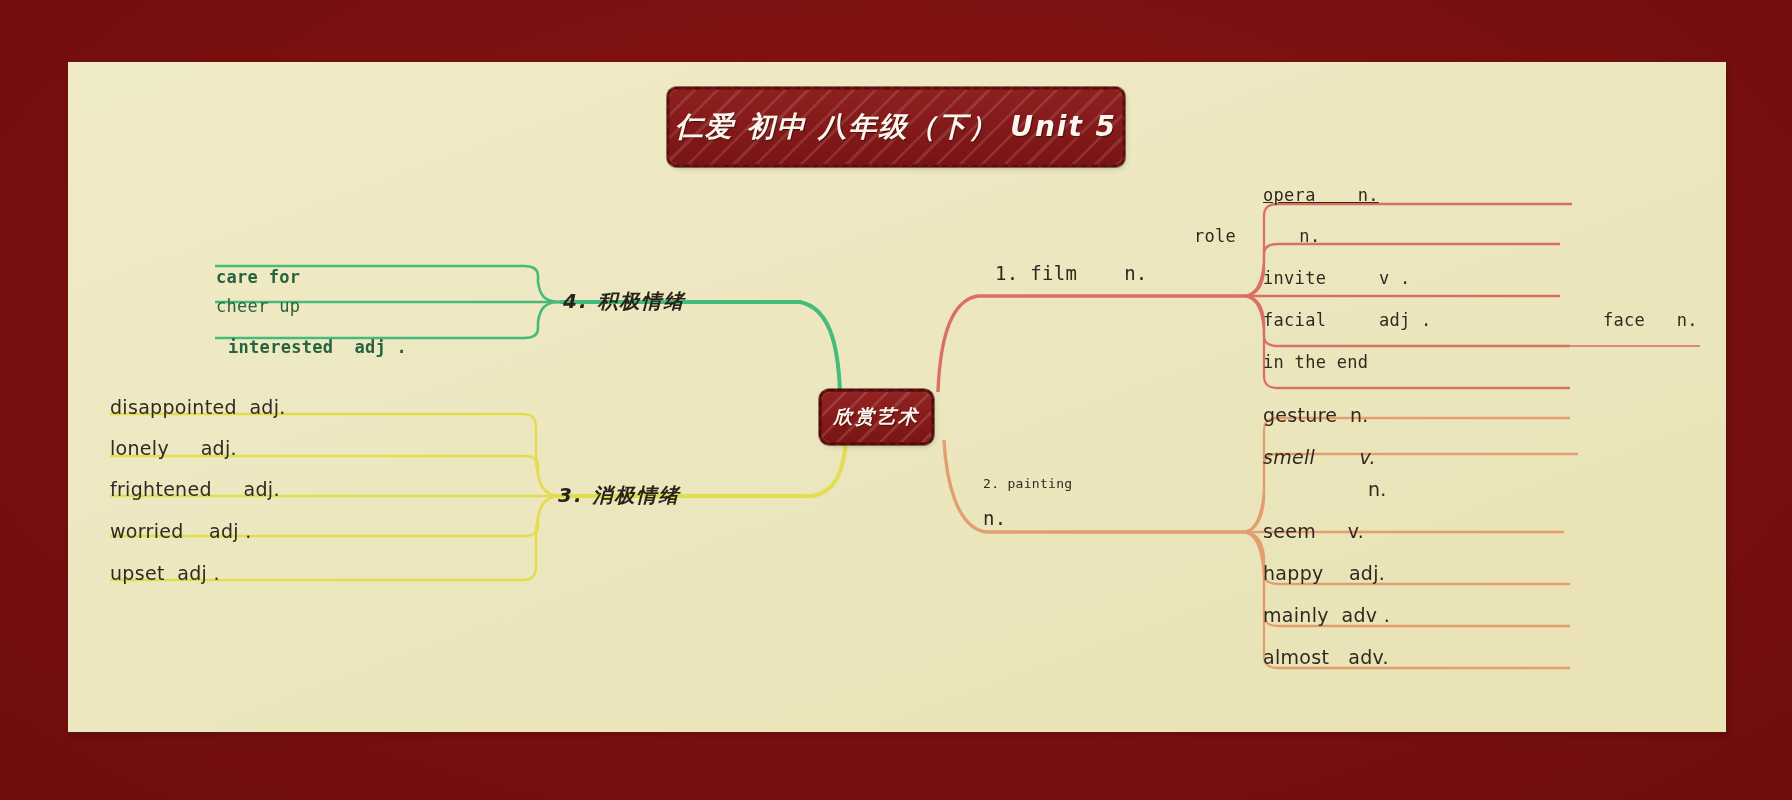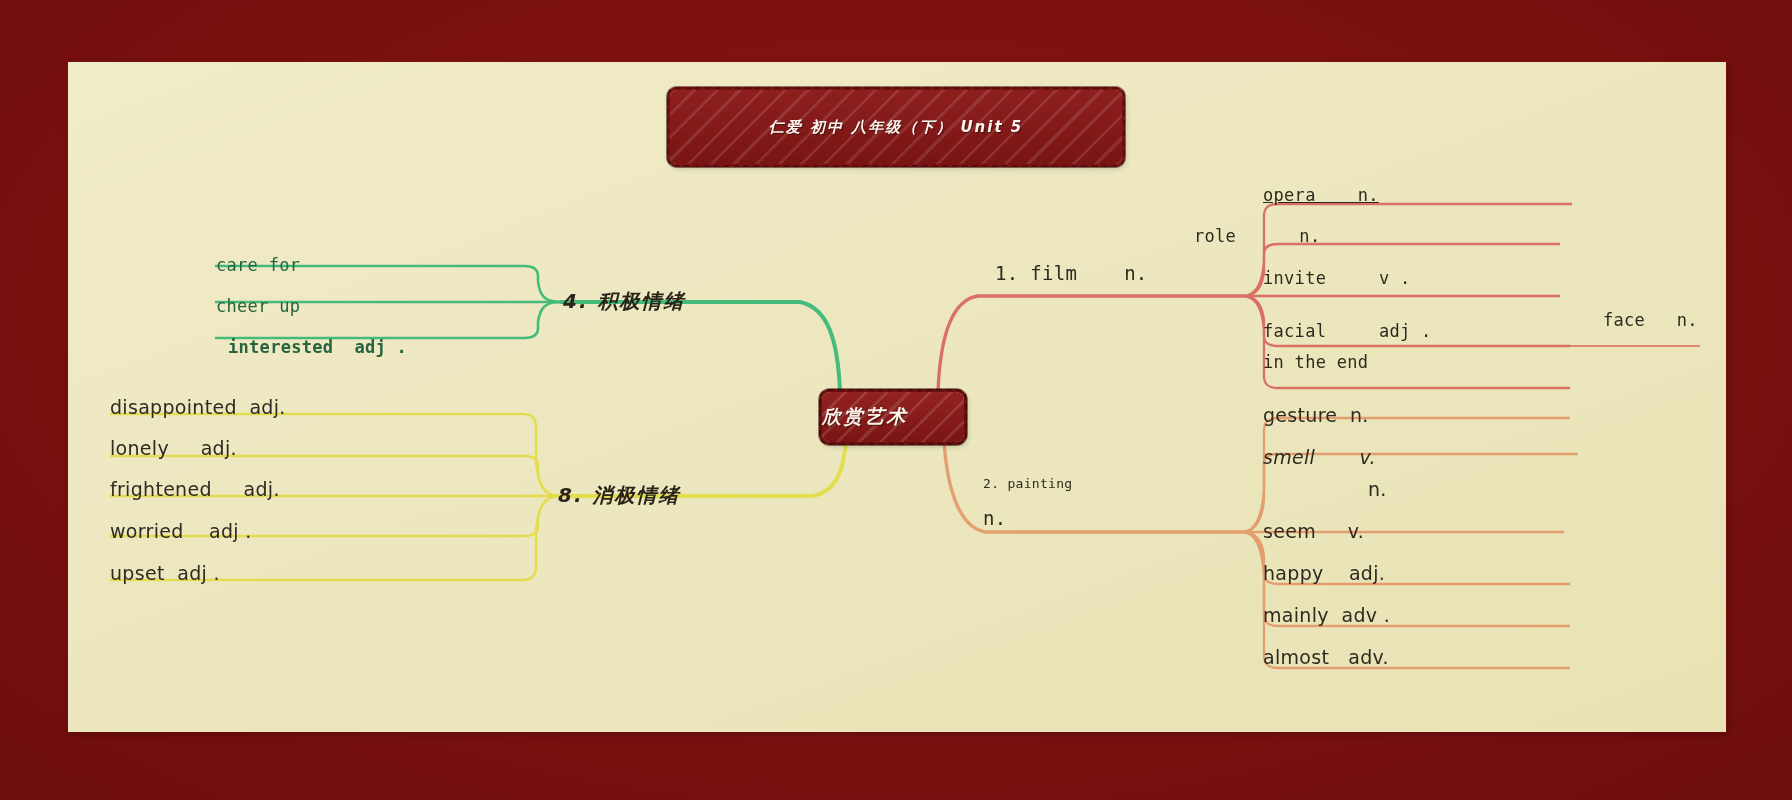--- a/index.html
+++ b/index.html
@@ -64,46 +64,47 @@
   #title-plate::before{
     content:"";
     position:absolute;
     left:-3px; top:-3px; right:-3px; bottom:-3px;
     border-radius:8px;
     border: 2px dashed rgba(40,6,6,.45);
     pointer-events:none;
   }
   .title-line {
     color: #fdf6ee;
-    font-size: 15px;
+    font-size: 28px;
     letter-spacing: 2.0px;
     line-height: 30px;
     white-space: nowrap;
     text-shadow: 1px 1px 1px rgba(0,0,0,.45);
     font-style: italic;
     font-weight: 600;
   }
 
   
   #center-node {
     position: absolute;
     left: 822px;
     top: 392px;
-    width: 142px;
+    width: 109px;
     height: 50px;
     background:
       repeating-linear-gradient(135deg,
         rgba(255,255,255,.12) 0px,
         rgba(255,255,255,.12) 3px,
         rgba(255,255,255,0) 3px,
         rgba(255,255,255,0) 15px),
       linear-gradient(180deg, #932222 0%, #7b1414 100%);
     border-radius: 8px;
     display: flex;
     align-items: center;
+    justify-content: center;
     box-shadow: 0 0 0 3px #6d1010,
                 0 0 0 4px rgba(50,8,8,.5),
                 2px 3px 6px rgba(0,0,0,.3);
     z-index: 4;
   }
   #center-node::before{
     content:"";
     position:absolute;
     left:-3px; top:-3px; right:-3px; bottom:-3px;
     border-radius:9px;
@@ -191,41 +192,41 @@
   <div id="title-plate">
     <div class="title-line">仁爱 初中  八年级（下） Unit 5</div>
   </div>
 
   <div id="center-node">
     <span id="center-label">欣赏艺术</span>
   </div>
 
   <div class="branch-label" style="left:563px; top:288px;">4. 积极情绪</div>
 
-  <div class="branch-label" style="left:558px; top:482px;">8. 消极情绪</div>
+  <div class="branch-label" style="left:558px; top:482px;">3. 消极情绪</div>
 
   <div class="node mono" style="left:995px; top:262px; font-size:19px;">1. film    n.</div>
 
   <div class="node mono" style="left:983px; top:476px; font-size:13px;">2. painting</div>
   <div class="node mono" style="left:983px; top:507px; font-size:19px;">n.</div>
 
-  <div class="node mono" style="left:216px; top:255px; color:#27633f;">care for</div>
+  <div class="node mono" style="left:216px; top:267px; color:#27633f;font-weight:bold;">care for</div>
   <div class="node mono" style="left:216px; top:296px; color:#27633f;">cheer up</div>
   <div class="node mono" style="left:228px; top:337px; color:#27633f;font-weight:bold;">interested  adj .</div>
 
   <div class="node" style="left:110px; top:396px;">disappointed  adj.</div>
   <div class="node" style="left:110px; top:437px;">lonely     adj.</div>
   <div class="node" style="left:110px; top:478px;">frightened     adj.</div>
   <div class="node" style="left:110px; top:520px;">worried    adj .</div>
   <div class="node" style="left:110px; top:562px;">upset  adj .</div>
 
   <div class="node mono" style="left:1263px; top:185px;text-decoration:underline;">opera    n.</div>
   <div class="node mono" style="left:1194px; top:226px;">role      n.</div>
   <div class="node mono" style="left:1263px; top:268px;">invite     v .</div>
-  <div class="node mono" style="left:1263px; top:310px;margin-top:11px;">facial     adj .</div>
+  <div class="node mono" style="left:1263px; top:310px;">facial     adj .</div>
   <div class="node mono" style="left:1263px; top:352px;">in the end</div>
 
   <div class="node mono" style="left:1603px; top:310px;">face   n.</div>
 
   <div class="node" style="left:1263px; top:404px;">gesture  n.</div>
   <div class="node" style="left:1263px; top:446px;font-style:italic;">smell       v.</div>
   <div class="node" style="left:1368px; top:478px;">n.</div>
   <div class="node" style="left:1263px; top:520px;">seem     v.</div>
   <div class="node" style="left:1263px; top:562px;">happy    adj.</div>
   <div class="node" style="left:1263px; top:604px;">mainly  adv .</div>

